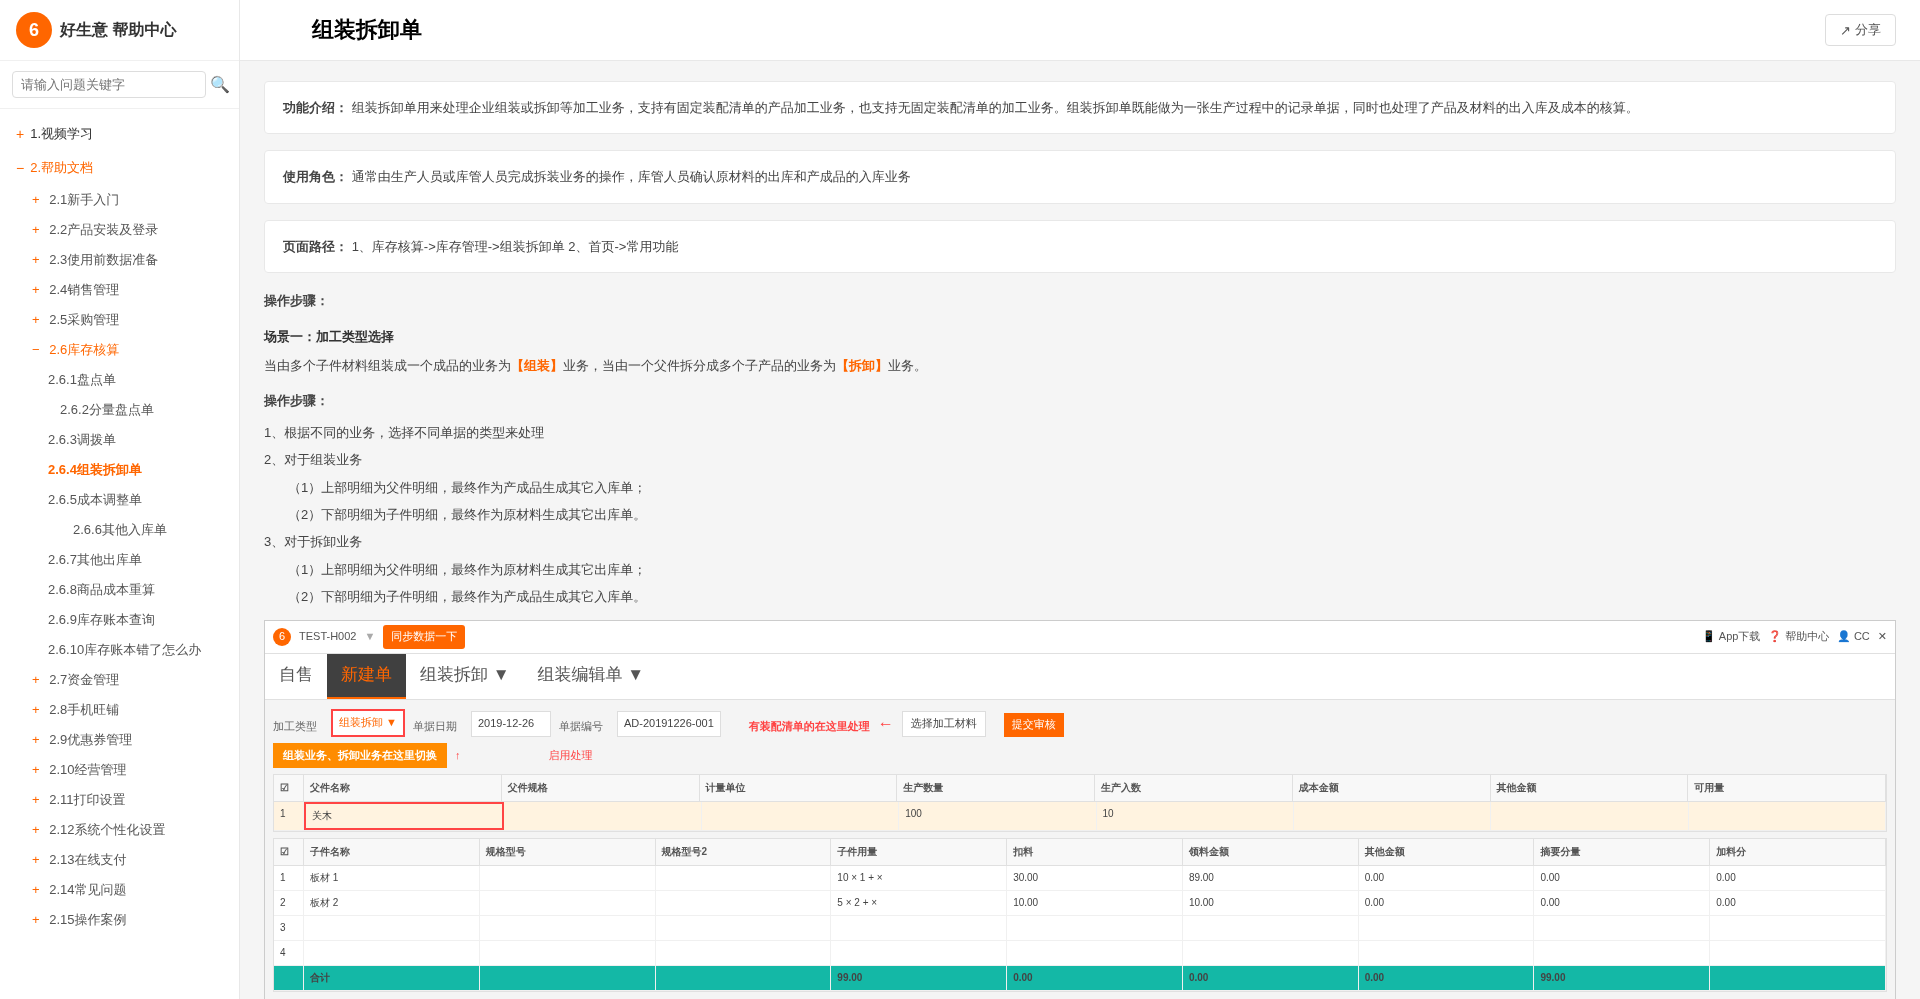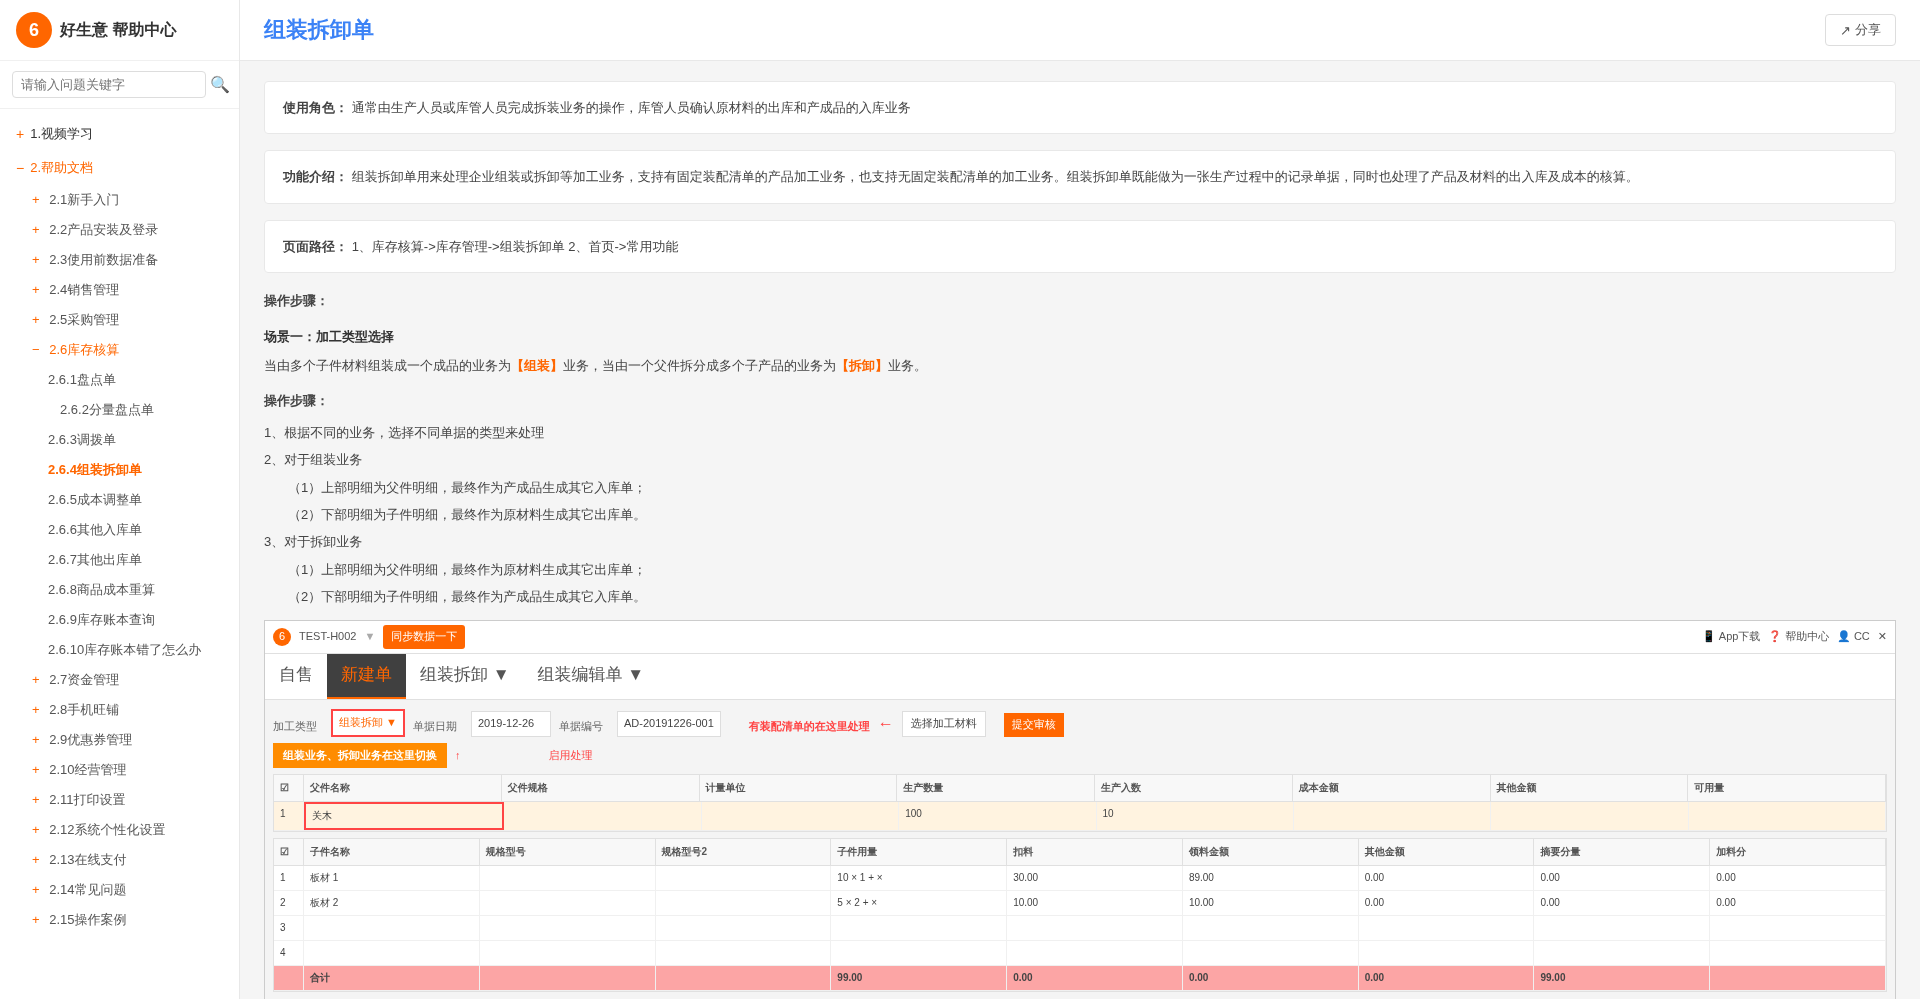--- a/index.html
+++ b/index.html
@@ -61,21 +61,21 @@
       flex-direction: column;
       overflow: hidden;
       background: #f5f5f5;
     }
     .main-header {
       background: #fff;
       padding: 14px 24px;
       border-bottom: 1px solid #e8e8e8;
       display: flex; align-items: center; justify-content: space-between;
     }
-    .page-title { font-size: 22px; font-weight: bold; color: #3b82f6; }
+    .page-title { font-size: 22px; font-weight: bold; color: #000000; margin-left: 48px; }
     .share-btn {
       border: 1px solid #ddd; background: #fff; padding: 6px 14px;
       border-radius: 4px; cursor: pointer; font-size: 13px; color: #555;
       display: flex; align-items: center; gap: 4px;
     }
     .main-content { flex: 1; overflow-y: auto; padding: 20px 24px; }
 
     
     .info-section {
       background: #fff;
@@ -184,21 +184,21 @@
     </div>
     <div class="sub-nav-item" style="padding-left:48px;">
       <span>2.6.3调拨单</span>
     </div>
     <div class="sub-nav-item active" style="padding-left:48px;color:#ff6600;font-weight:bold;">
       <span>2.6.4组装拆卸单</span>
     </div>
     <div class="sub-nav-item" style="padding-left:48px;">
       <span>2.6.5成本调整单</span>
     </div>
-    <div class="sub-nav-item" style="padding-left:48px;">
+    <div class="sub-nav-item" style="padding-left:73px;">
       <span>2.6.6其他入库单</span>
     </div>
     <div class="sub-nav-item" style="padding-left:48px;">
       <span>2.6.7其他出库单</span>
     </div>
     <div class="sub-nav-item" style="padding-left:48px;">
       <span>2.6.8商品成本重算</span>
     </div>
     <div class="sub-nav-item" style="padding-left:48px;">
       <span>2.6.9库存账本查询</span>
@@ -252,27 +252,27 @@
     <h1 class="page-title">组装拆卸单</h1>
     <button class="share-btn">
       <span>↗</span>
       <span>分享</span>
     </button>
   </div>
 
   <div class="main-content">
 
     <div class="info-section">
+      <span style="font-weight:bold;">功能介绍：</span>
+      <span>组装拆卸单用来处理企业组装或拆卸等加工业务，支持有固定装配清单的产品加工业务，也支持无固定装配清单的加工业务。组装拆卸单既能做为一张生产过程中的记录单据，同时也处理了产品及材料的出入库及成本的核算。</span>
+    </div>
+
+    <div class="info-section">
       <span style="font-weight:bold;">使用角色：</span>
       <span>通常由生产人员或库管人员完成拆装业务的操作，库管人员确认原材料的出库和产成品的入库业务</span>
-    </div>
-
-    <div class="info-section">
-      <span style="font-weight:bold;">功能介绍：</span>
-      <span>组装拆卸单用来处理企业组装或拆卸等加工业务，支持有固定装配清单的产品加工业务，也支持无固定装配清单的加工业务。组装拆卸单既能做为一张生产过程中的记录单据，同时也处理了产品及材料的出入库及成本的核算。</span>
     </div>
 
     <div class="info-section">
       <span style="font-weight:bold;">页面路径：</span>
       <span>1、库存核算-&gt;库存管理-&gt;组装拆卸单 2、首页-&gt;常用功能</span>
     </div>
 
     <div class="content-block">
       <div class="op-title">操作步骤：</div>
 
@@ -416,21 +416,21 @@
               <div></div>
               <div></div>
               <div></div>
               <div></div>
               <div></div>
               <div></div>
               <div></div>
               <div></div>
             </div>
 
-            <div class="table-row-sim" style="background:#fca5a5;font-weight:bold;">
+            <div class="table-row-sim" style="background:#14b8a6;font-weight:bold;">
               <div style="max-width:30px;"></div>
               <div>合计</div>
               <div></div>
               <div></div>
               <div>99.00</div>
               <div>0.00</div>
               <div>0.00</div>
               <div>0.00</div>
               <div>99.00</div>
               <div></div>

